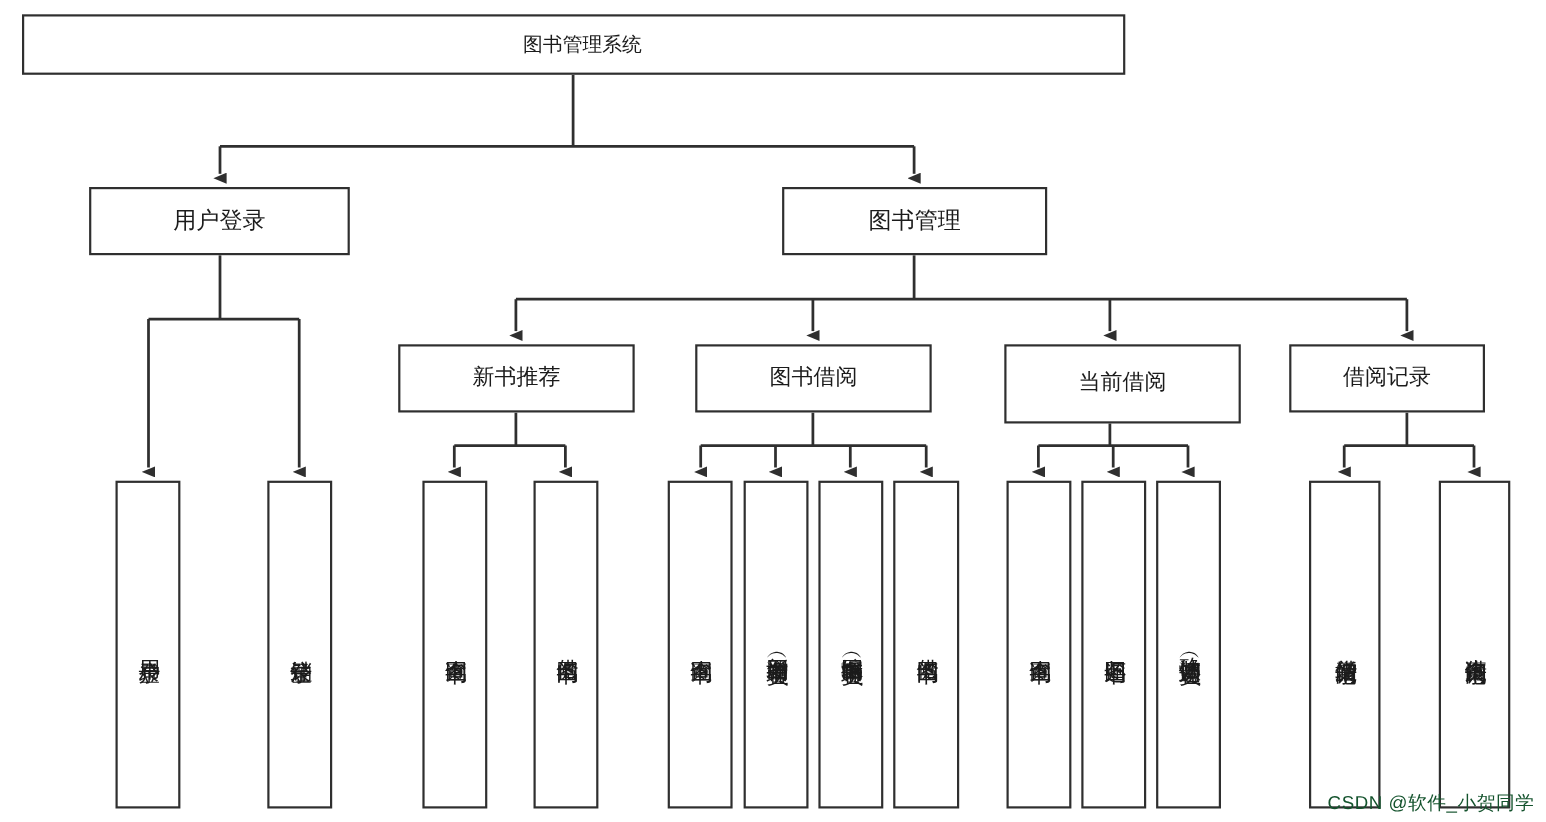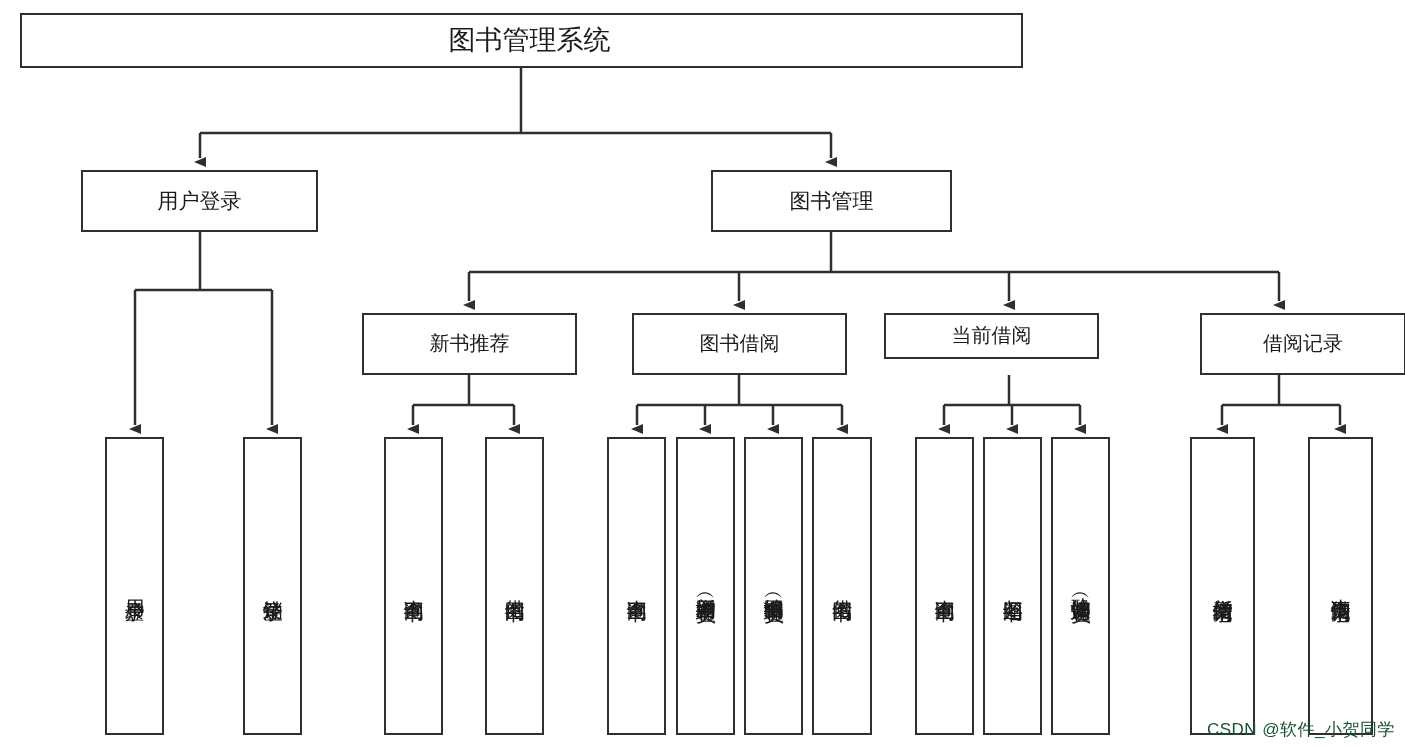--- a/index.html
+++ b/index.html
@@ -30,21 +30,21 @@
     position: absolute;
     border: 2px solid #2f2f2f;
     background: #ffffff;
     display: flex;
     align-items: center;
     justify-content: center;
     color: #1b1b1b;
     line-height: 1.18;
   }
   .node.level0 {
-    font-size: 27px;
+    font-size: 18px;
     padding-left: 16px;
   }
   .node.level1 {
     font-size: 21px;
   }
   .node.level2 {
     font-size: 20px;
   }
   .node.leaf {
     font-size: 20px;
@@ -126,22 +126,22 @@
     </g>
   </svg>
 
   <div class="node level0" style="left:20px; top:13px; width:1003px; height:55px;">图书管理系统</div>
 
   <div class="node level1" style="left:81px; top:170px; width:237px; height:62px;">用户登录</div>
   <div class="node level1" style="left:711px; top:170px; width:241px; height:62px;">图书管理</div>
 
   <div class="node level2" style="left:362px; top:313px; width:215px; height:62px;">新书推荐</div>
   <div class="node level2" style="left:632px; top:313px; width:215px; height:62px;">图书借阅</div>
-  <div class="node level2" style="left:884px; top:313px; width:215px; height:46px;">当前借阅</div>
-  <div class="node level2" style="left:1200px; top:313px; width:206px; height:62px;">借阅记录</div>
+  <div class="node level2" style="left:913px; top:313px; width:215px; height:72px;">当前借阅</div>
+  <div class="node level2" style="left:1172px; top:313px; width:178px; height:62px;">借阅记录</div>
 
   <div class="node leaf" style="left:105px; top:437px; width:59px; height:298px;">
     <span class="vtext">用户登录</span>
   </div>
   <div class="node leaf" style="left:243px; top:437px; width:59px; height:298px;">
     <span class="vtext">注销登录</span>
   </div>
 
   <div class="node leaf" style="left:384px; top:437px; width:59px; height:298px;">
     <span class="vtext">查询图书</span>

